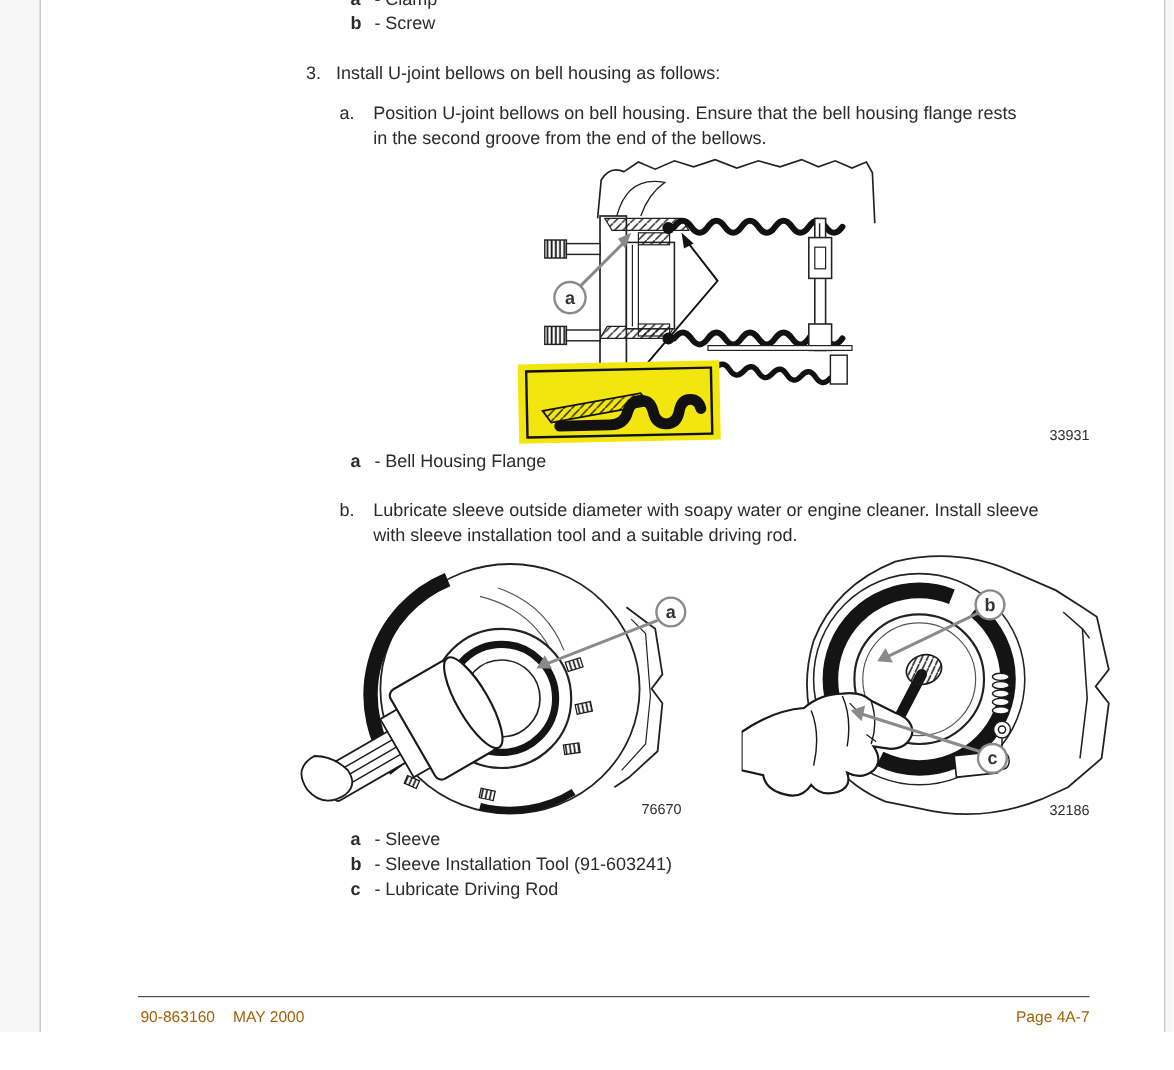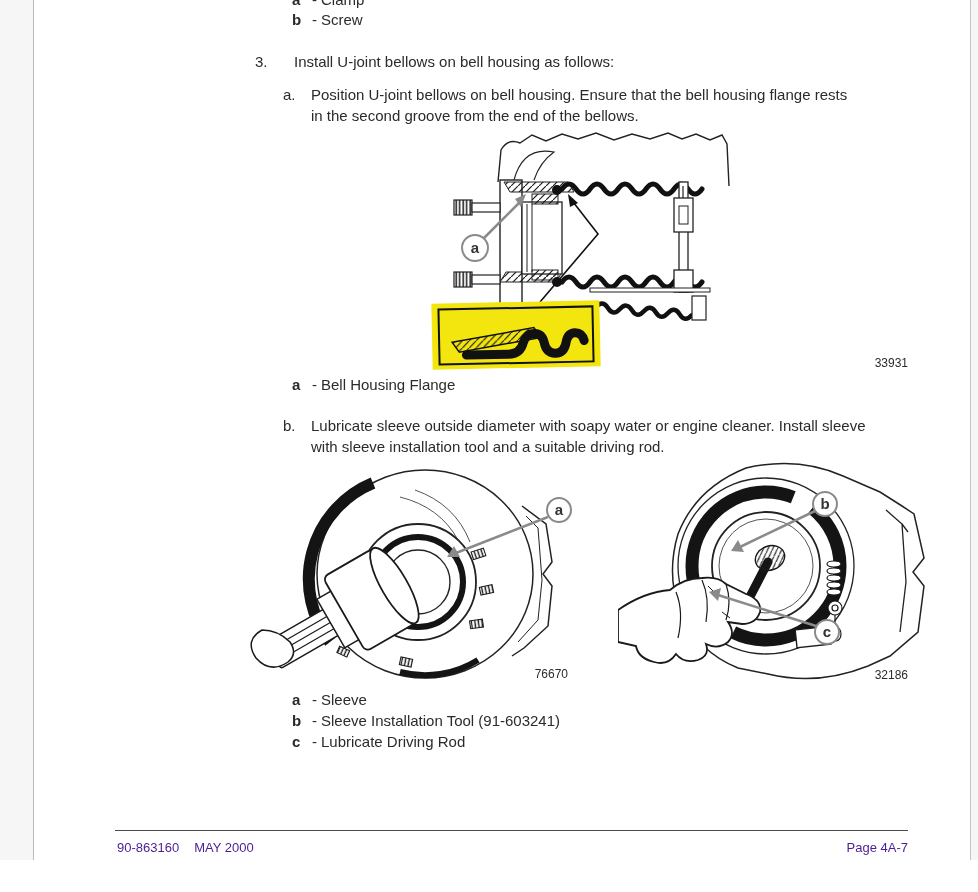--- a/index.html
+++ b/index.html
@@ -11,21 +11,21 @@
   .gutter-right { position:absolute; left:970px; top:0; width:8px; height:892px;
                   background:#f6f6f6; border-left:1px solid #c4c4c4; }
   .gutter-bottom { position:absolute; left:35px; top:884px; width:935px; height:8px; background:#f3f3f3; }
   .t { position:absolute; white-space:nowrap; font-size:15px; line-height:19px; color:#2b2b2b; }
   .cap-m { font-weight:700; display:inline-block; width:20px; }
   .cap-d { display:inline-block; width:9px; }
   .step-num { position:absolute; white-space:nowrap; font-size:15px; font-weight:400; }
   .fignum { position:absolute; font-size:12px; color:#2b2b2b; white-space:nowrap; }
   .right-align { text-align:right; }
   .footer-rule { position:absolute; left:115px; top:830px; width:793px; height:1px; background:#4a4a4a; }
-  .footer-text { position:absolute; top:840px; font-size:13px; color:#4c1d95; white-space:nowrap; }
+  .footer-text { position:absolute; top:840px; font-size:13px; color:#a16207; white-space:nowrap; }
   .doc-num { margin-right:15px; }
   svg { position:absolute; }
   svg text.callout { font-family:"Liberation Sans", sans-serif; font-weight:700; font-size:15px; fill:#333; }
 </style>
 </head>
 <body>
 
 <div class="viewport">
 
   <div class="gutter-left"></div>
@@ -33,21 +33,21 @@
   <div class="gutter-bottom"></div>
 
   <div class="t" style="left:292px; top:-10px;">
     <span class="cap-m">a</span><span class="cap-d">-</span><span>Clamp</span>
   </div>
   <div class="t" style="left:292px; top:10px;">
     <span class="cap-m">b</span><span class="cap-d">-</span><span>Screw</span>
   </div>
 
   <div class="step-num t" style="left:255px; top:52px;">3.</div>
-  <div class="t" style="left:294px; top:52px;">Install U-joint bellows on bell housing as follows:</div>
+  <div class="t" style="left:280px; top:52px;">Install U-joint bellows on bell housing as follows:</div>
 
   <div class="step-num t" style="left:283px; top:85px;">a.</div>
   <div class="t" style="left:311px; top:85px;">Position U-joint bellows on bell housing. Ensure that the bell housing flange rests</div>
   <div class="t" style="left:311px; top:106px;">in the second groove from the end of the bellows.</div>
 
   <svg style="left:420px; top:130px;" width="500" height="242" viewBox="0 0 500 242">
     <defs>
       <pattern id="h1" width="7" height="7" patternUnits="userSpaceOnUse">
         <path d="M0,7 L7,0" stroke="#1a1a1a" stroke-width="1.2"></path>
       </pattern>

